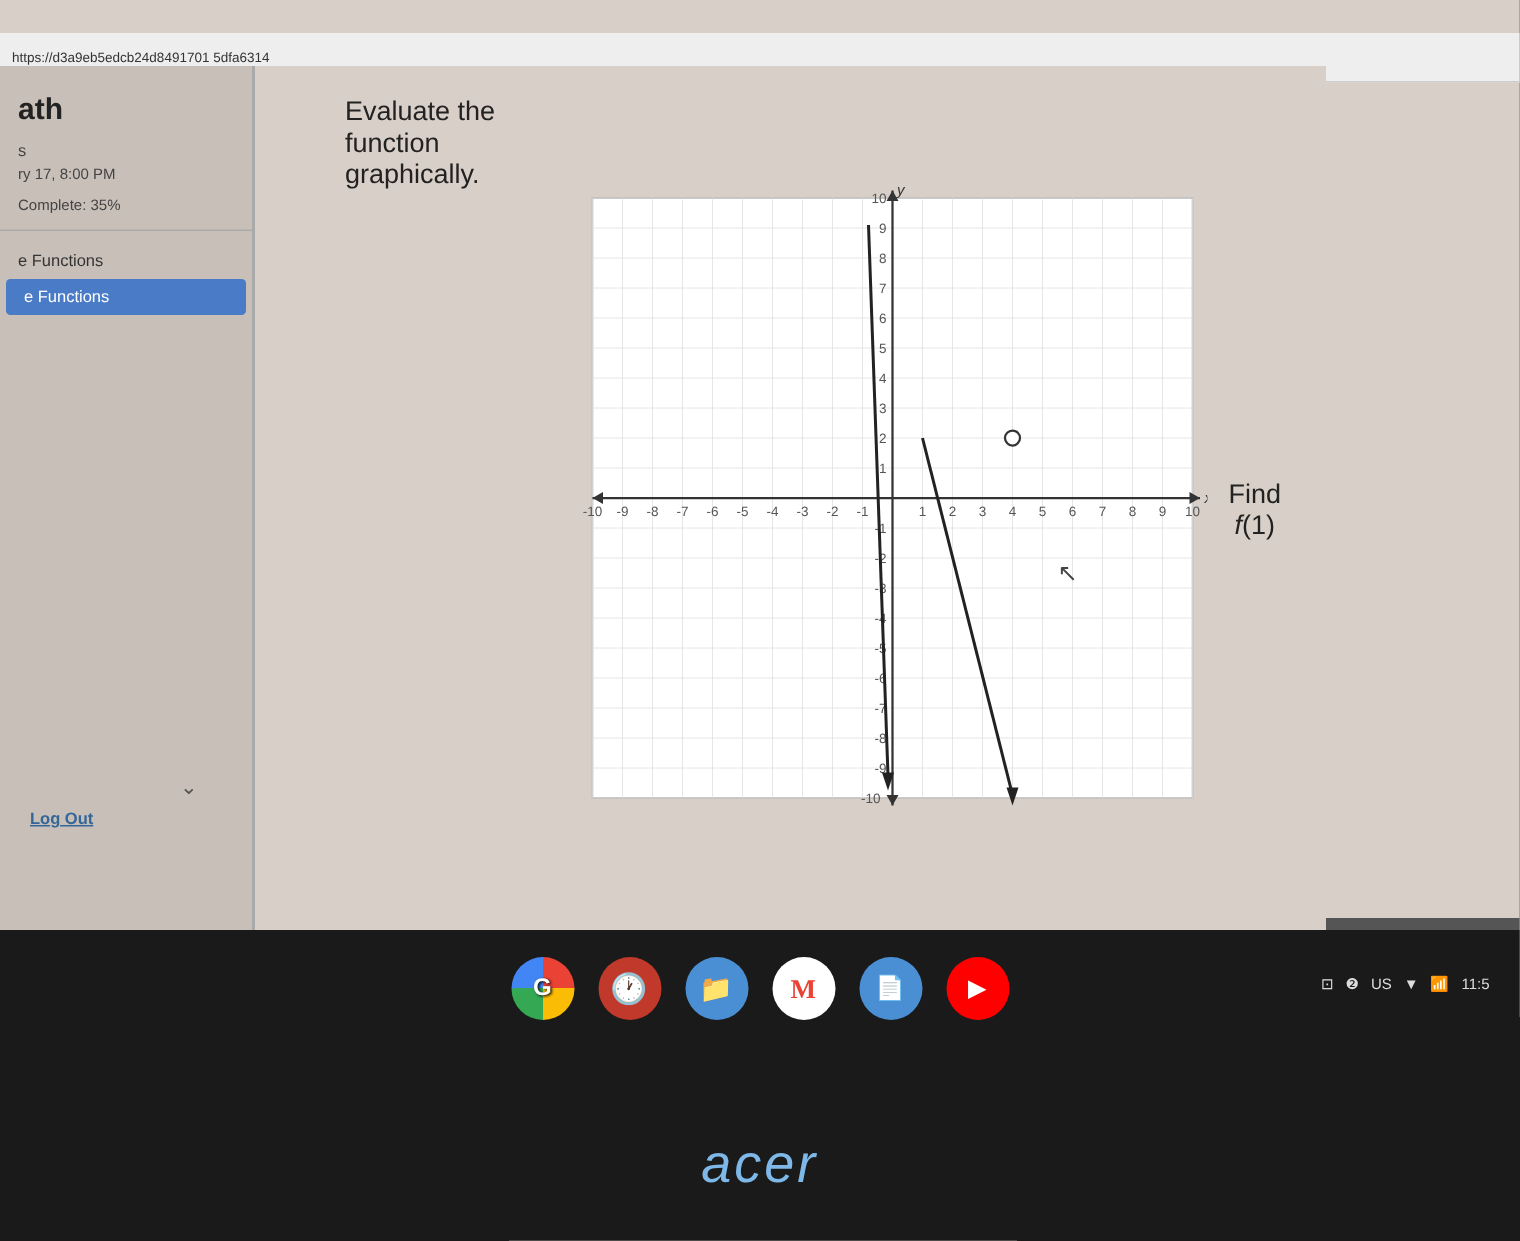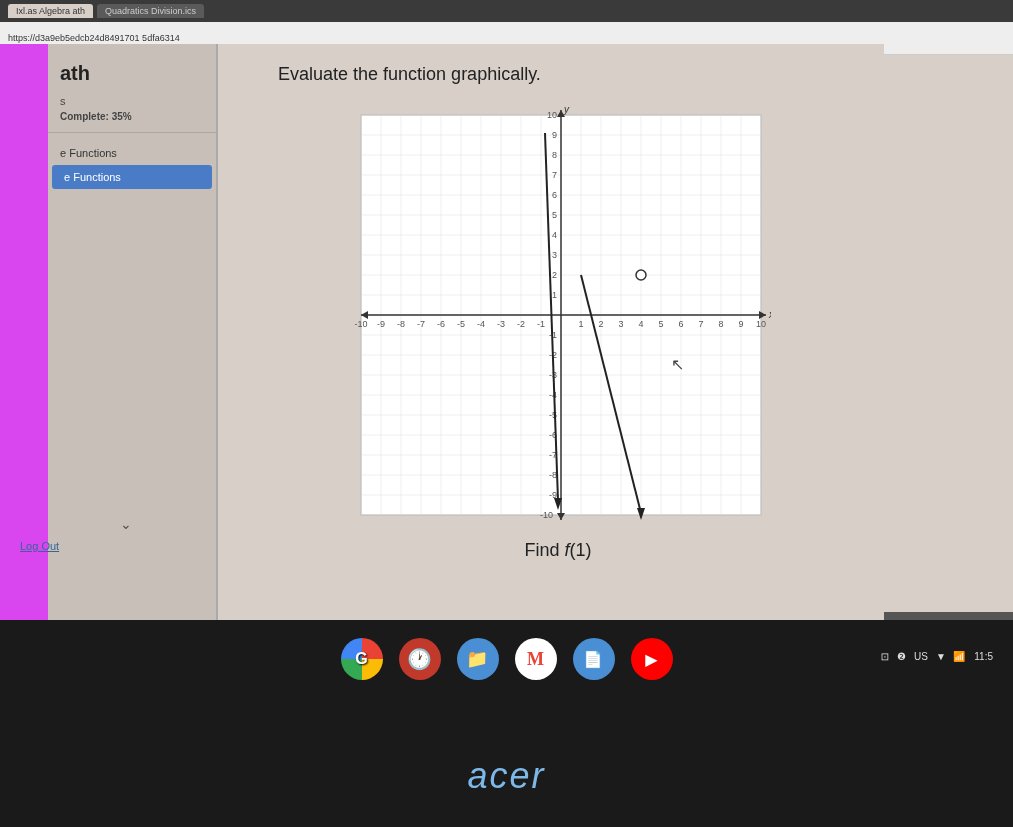--- a/index.html
+++ b/index.html
@@ -75,21 +75,20 @@
 
     
     .main-content {
       position: absolute;
       top: 44px;
       left: 0;
       width: 884px;
       height: 576px;
       background: #d946ef;
       display: flex;
-      padding-left: 48px;
     }
 
     
     .sidebar {
       width: 170px;
       background: #c8c0b8;
       border-right: 2px solid #aaa;
       padding: 10px 0;
       display: flex;
       flex-direction: column;
@@ -107,21 +106,20 @@
     }
     .sidebar-due {
       font-size: 10px;
       color: #444;
       padding: 2px 12px 8px 12px;
     }
     .sidebar-complete {
       font-size: 10px;
       color: #444;
       padding: 2px 12px;
-      font-weight: bold;
     }
     .sidebar-divider {
       height: 1px;
       background: #aaa;
       margin: 8px 0;
     }
     .sidebar-nav-item {
       font-size: 11px;
       color: #333;
       padding: 6px 12px;
@@ -134,36 +132,37 @@
       margin: 0 4px;
     }
     .sidebar-logout {
       position: absolute;
       bottom: 60px;
       left: 20px;
       font-size: 11px;
       color: #336699;
       cursor: pointer;
       text-decoration: underline;
+      font-weight: bold;
     }
     .sidebar-chevron {
       position: absolute;
       bottom: 80px;
       left: 120px;
       font-size: 14px;
       color: #555;
     }
 
     
     .content-area {
       flex: 1;
       padding: 20px 30px;
       background: #d8d0c8;
       display: flex;
-      flex-direction: column;
+      flex-direction: row;
       align-items: center;
     }
     .page-instruction {
       font-size: 18px;
       color: #222;
       margin-bottom: 20px;
       align-self: flex-start;
       margin-left: 30px;
     }
 
@@ -239,36 +238,31 @@
       font-family: 'Arial', sans-serif;
       font-style: italic;
       font-weight: 400;
       letter-spacing: 2px;
     }
   </style>
 </head>
 <body>
 
 <div class="screen-area">
-  <div class="browser-bar">
-    <div class="tab-area">
-      <div class="tab active">Ixl.as Algebra ath</div>
-      <div class="tab">Quadratics Division.ics</div>
-    </div>
-  </div>
 
   <div class="url-bar">
     <span>https://d3a9eb5edcb24d8491701 5dfa6314</span>
   </div>
 
   <div class="main-content">
 
     <div class="sidebar">
       <div class="sidebar-title">ath</div>
       <div class="sidebar-subtitle">s</div>
+      <div class="sidebar-due">ry 17, 8:00 PM</div>
       <div class="sidebar-complete">Complete: 35%</div>
       <div class="sidebar-divider"></div>
       <div class="sidebar-nav-item">e Functions</div>
       <div class="sidebar-nav-item active">e Functions</div>
     </div>
 
     <div class="content-area">
       <div class="page-instruction">Evaluate the function graphically.</div>
 
       <div class="graph-container">

